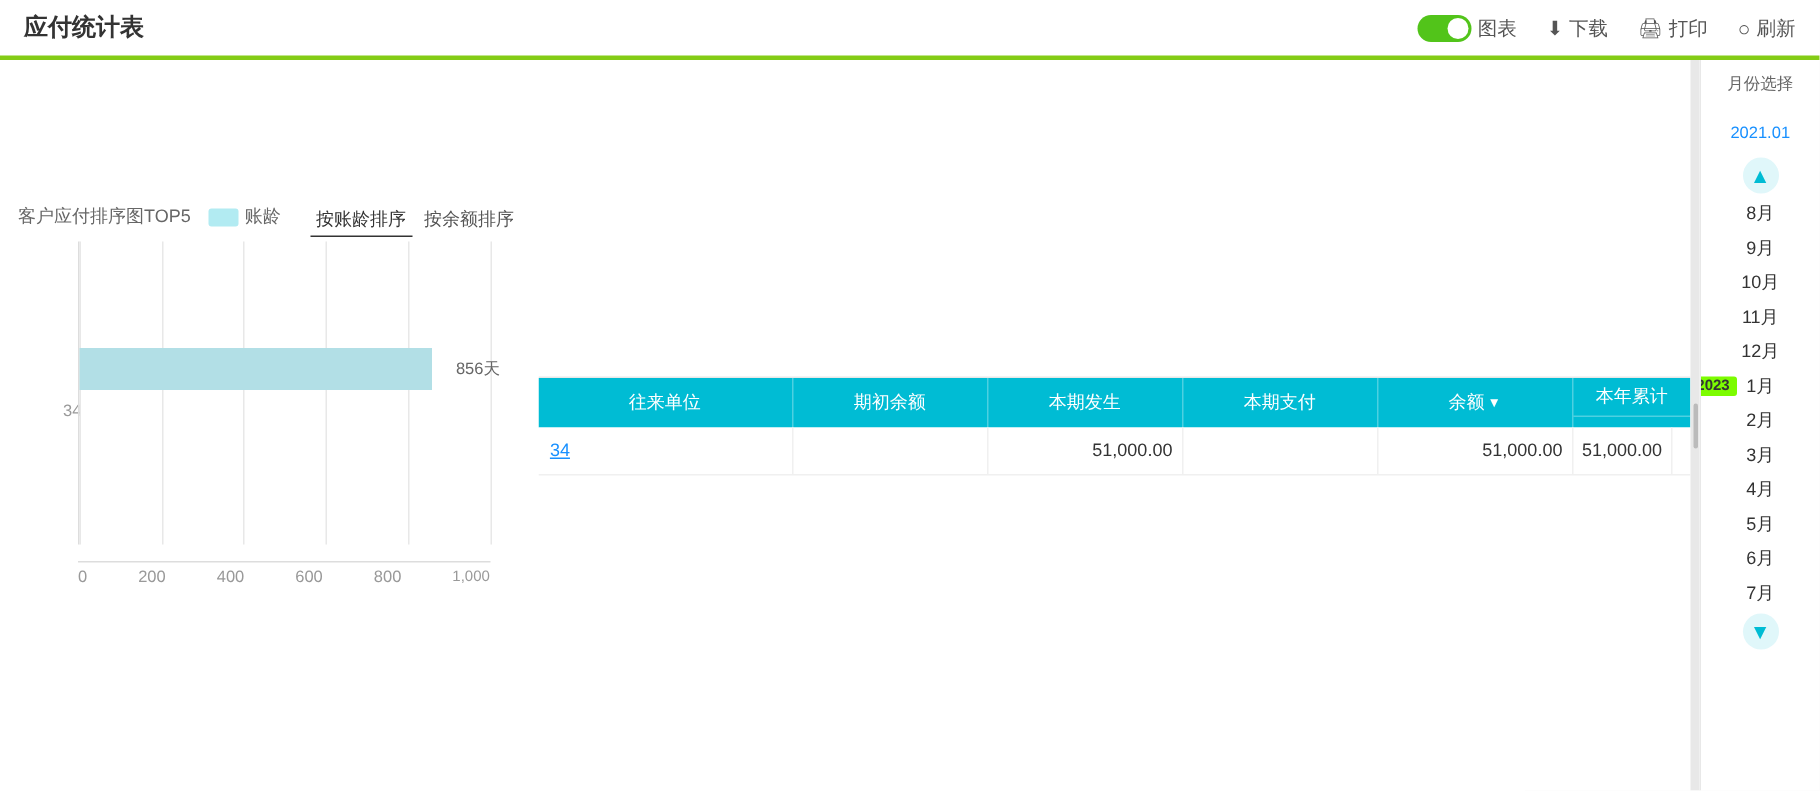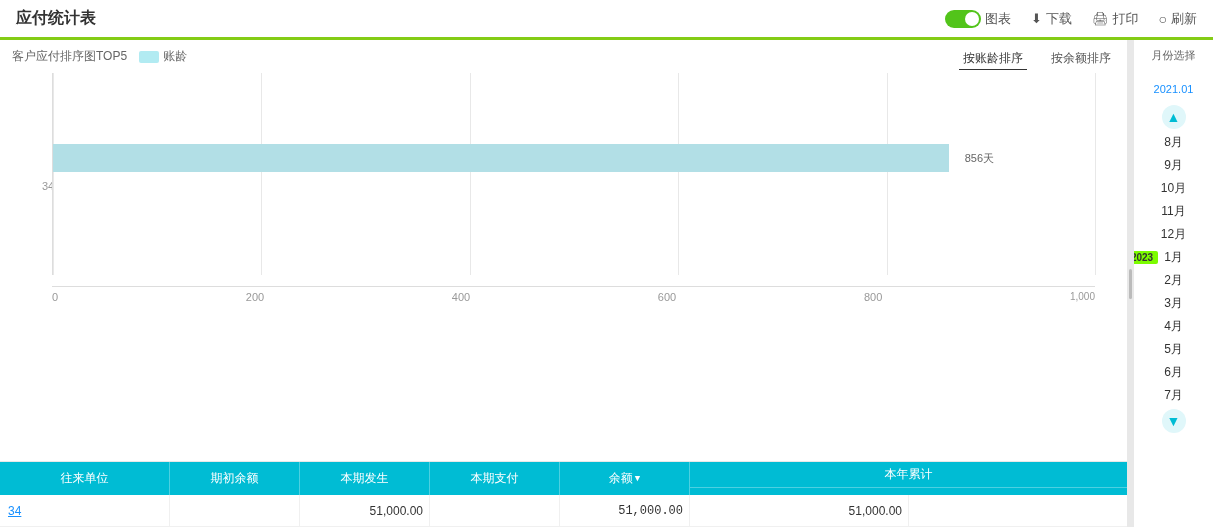--- a/index.html
+++ b/index.html
@@ -13,30 +13,30 @@
     .action-item { display: flex; align-items: center; gap: 4px; cursor: pointer; color: #555; font-size: 13px; }
 
     
     .toggle-switch { width: 36px; height: 18px; background: #52c41a; border-radius: 9px; position: relative; cursor: pointer; display: inline-block; }
     .toggle-switch::after { content: ''; position: absolute; width: 14px; height: 14px; background: #fff; border-radius: 50%; top: 2px; right: 2px; }
 
     
     .main-content { display: flex; flex: 1; overflow: hidden; }
 
     
-    .chart-area { flex: 1; display: flex; flex-direction: column; overflow: hidden; }
+    .chart-area { flex: 1; display: flex; flex-direction: row; overflow: hidden; align-items: center; }
 
     
     .chart-section { flex: 1; padding: 8px 12px; background: #fff; position: relative; }
     .chart-legend { display: flex; align-items: center; gap: 12px; margin-bottom: 8px; }
     .legend-item { display: flex; align-items: center; gap: 4px; font-size: 12px; color: #666; }
     .legend-color { width: 20px; height: 12px; background: #b2ebf2; border-radius: 2px; }
 
     
-    .sort-buttons { position: absolute; top: 8px; right: 12px; display: flex; gap: 20px; }
+    .sort-buttons { position: absolute; top: 8px; right: 12px; display: flex; gap: 4px; }
     .sort-btn { font-size: 12px; color: #555; cursor: pointer; padding: 2px 4px; border-bottom: 1px solid transparent; }
     .sort-btn.active { color: #333; border-bottom: 1px solid #333; }
 
     
     .chart-canvas { position: relative; height: 270px; margin-top: 4px; }
     .chart-y-label { position: absolute; left: 0; font-size: 11px; color: #999; top: 50%; transform: translateY(-50%); }
     .chart-bar-area { margin-left: 40px; margin-right: 20px; height: 100%; position: relative; }
 
     
     .table-section { border-top: 1px solid #e8e8e8; }
@@ -44,21 +44,21 @@
     .th:last-child { border-right: none; }
     .td { padding: 6px 6px; text-align: right; font-size: 12px; border-right: 1px solid #f0f0f0; }
     .td:last-child { border-right: none; }
     .td.link { color: #1890ff; cursor: pointer; text-align: left; }
 
     
     .col-unit { width: 170px; flex-shrink: 0; }
     .col-opening { width: 130px; flex-shrink: 0; }
     .col-current-occur { width: 130px; flex-shrink: 0; }
     .col-current-pay { width: 130px; flex-shrink: 0; }
-    .col-balance { width: 130px; flex-shrink: 0; font-family: Liberation Mono, monospace; }
+    .col-balance { width: 130px; flex-shrink: 0; }
     .col-ytd { flex: 1; }
 
     
     .right-sidebar { width: 80px; background: #fff; border-left: 1px solid #e8e8e8; display: flex; flex-direction: column; align-items: center; padding: 8px 0; overflow-y: auto; }
     .sidebar-title { font-size: 11px; color: #666; margin-bottom: 20px; text-align: center; }
     .sidebar-date { font-size: 11px; color: #1890ff; margin-bottom: 8px; text-align: center; }
     .sidebar-nav-btn { width: 24px; height: 24px; border-radius: 50%; background: #e0f7fa; display: flex; align-items: center; justify-content: center; cursor: pointer; margin: 2px 0; color: #00bcd4; font-size: 14px; font-weight: bold; }
     .sidebar-month { font-size: 12px; color: #333; padding: 3px 8px; cursor: pointer; width: 100%; text-align: center; }
     .sidebar-year-badge { background: #7CFC00; color: #fff; font-size: 11px; padding: 1px 4px; border-radius: 2px; width: 36px; text-align: center; margin: 2px auto; }
 

